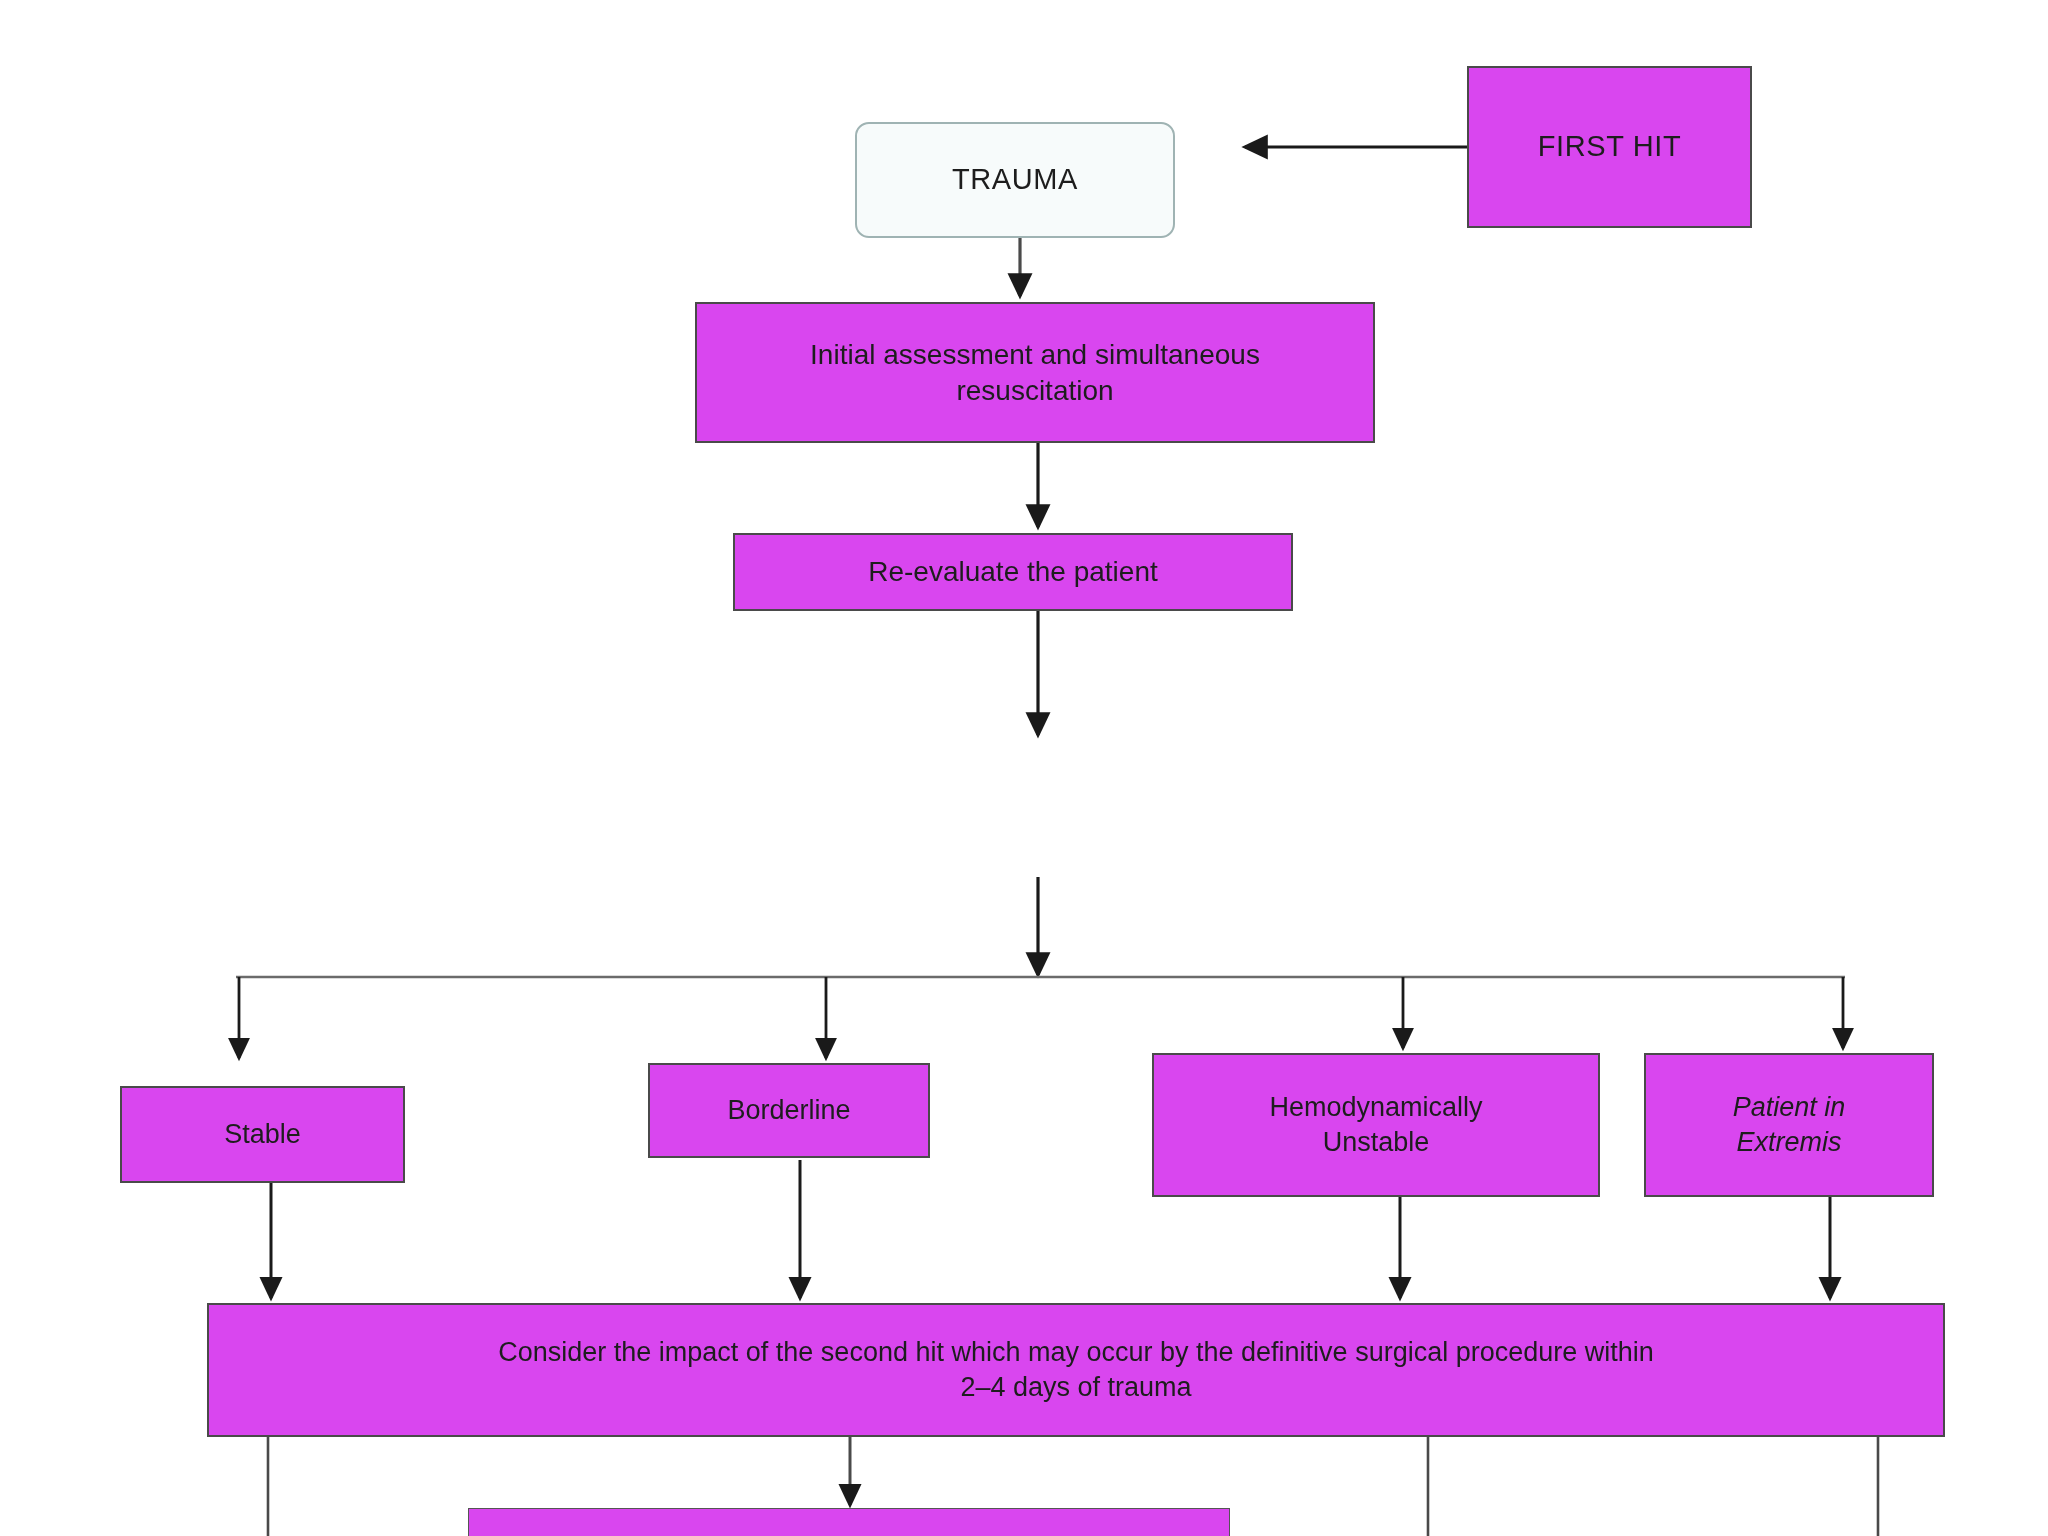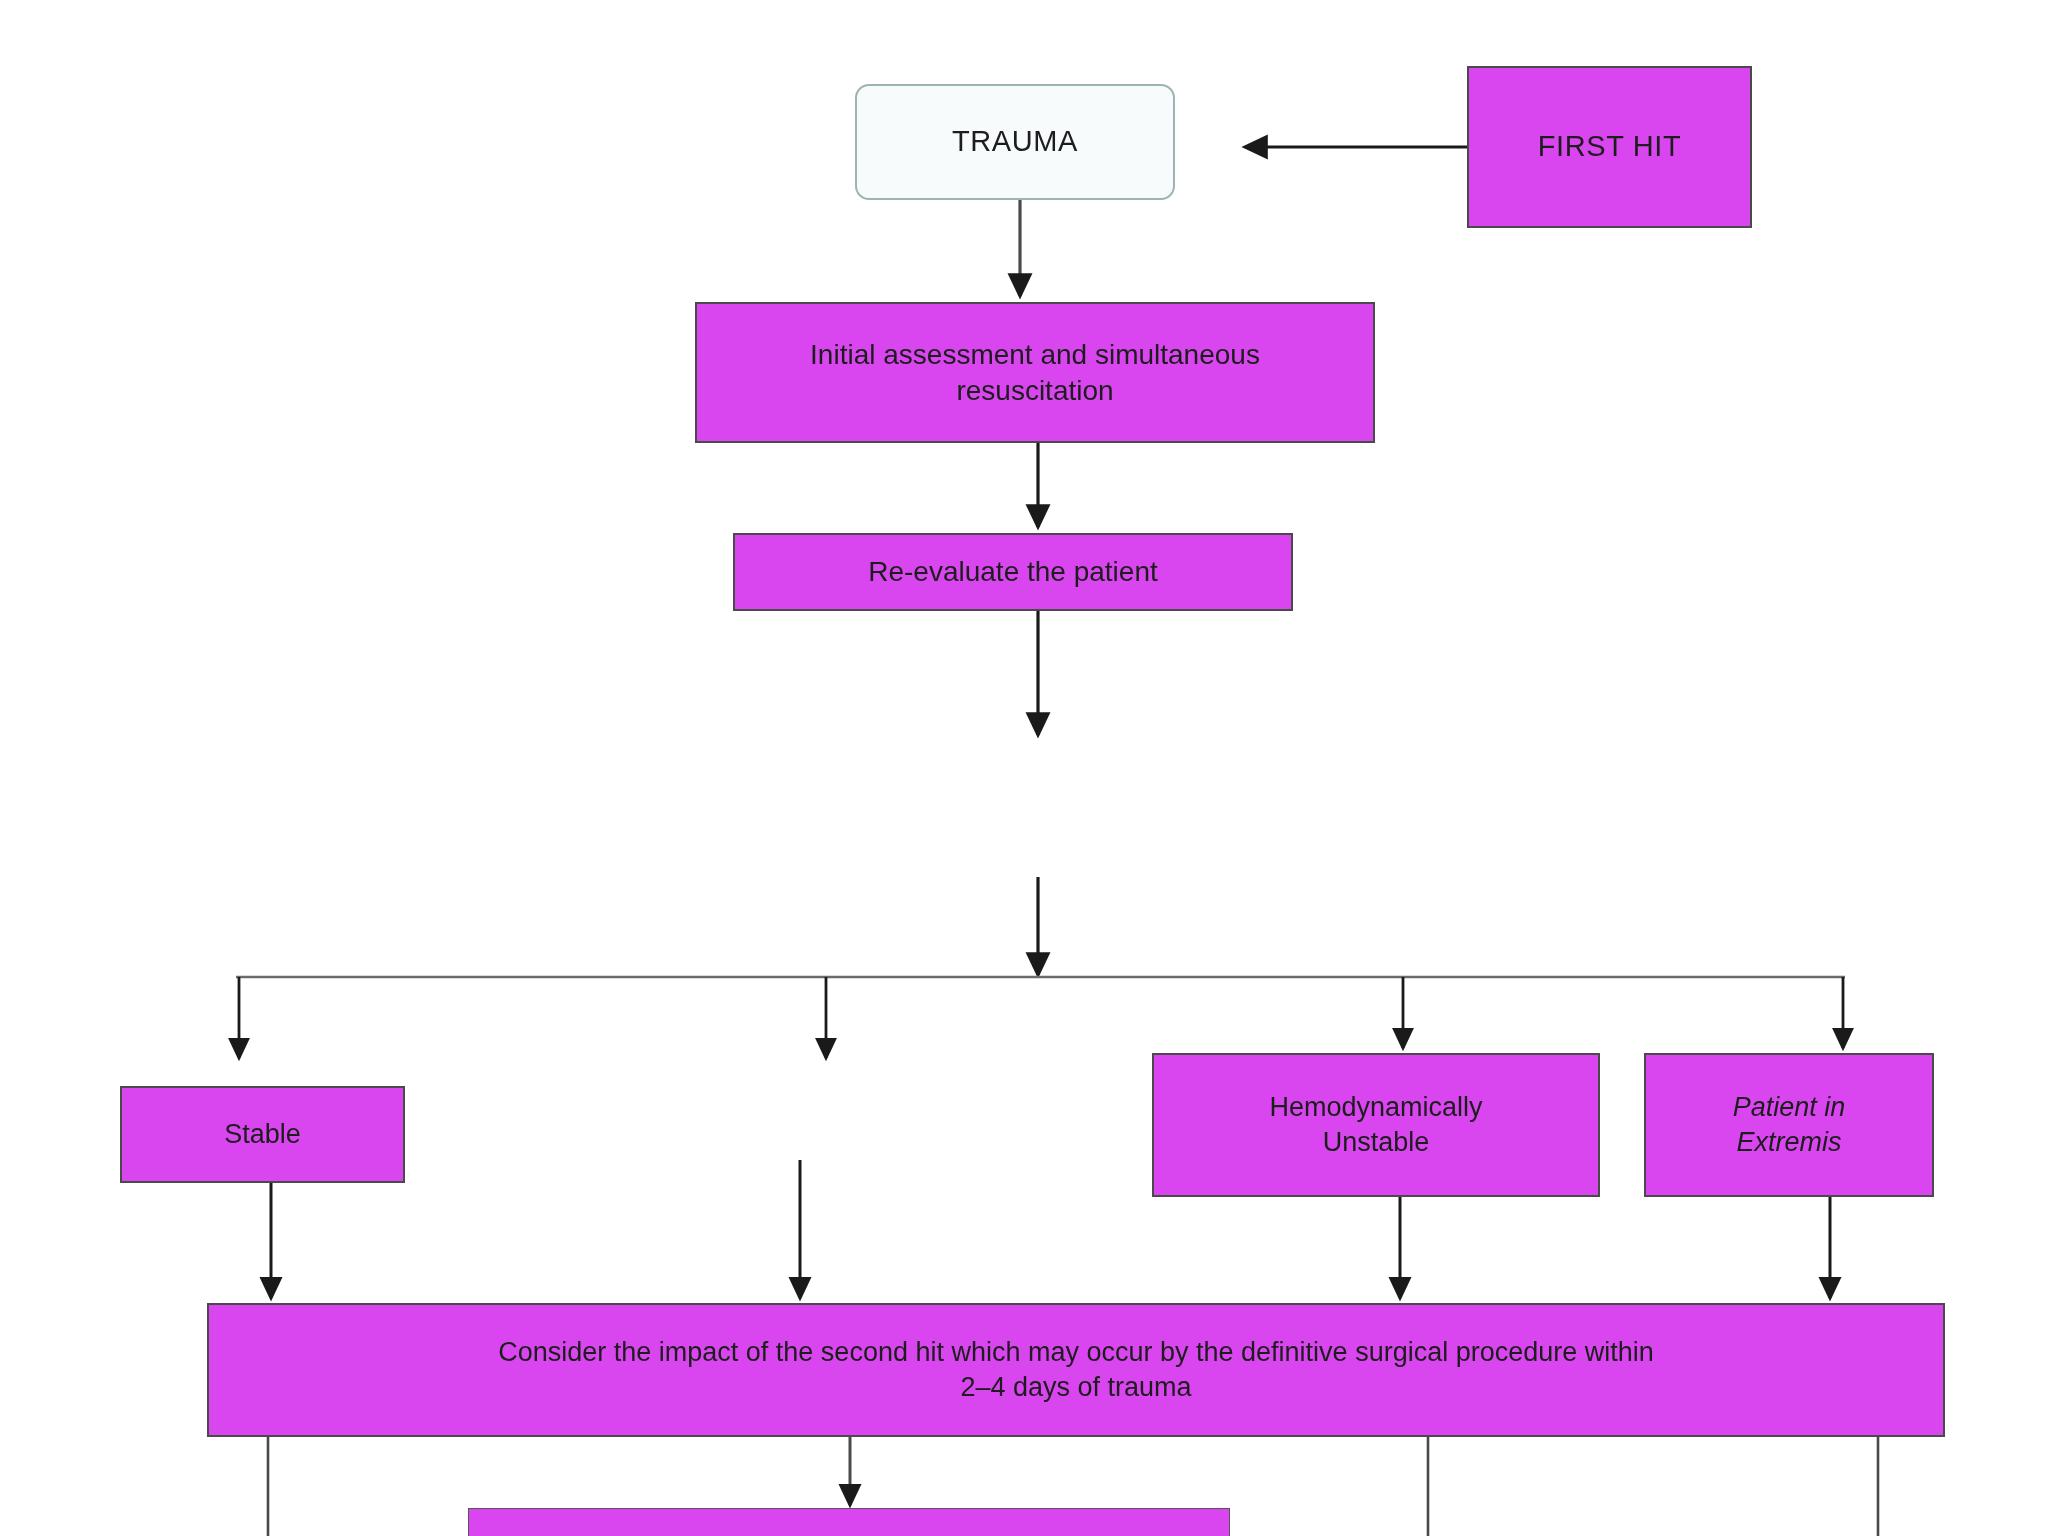--- a/index.html
+++ b/index.html
@@ -42,20 +42,21 @@
   }
   .node .node-label {
     display: block;
     width: 100%;
     white-space: pre-line;
   }
   .node.rounded {
     border-radius: 14px;
     border: 2px solid #9fb3b3;
     background: #f7fbfb;
+    margin-top: 38px;
   }
   .node.thin {
     border: 1.5px solid #555555;
   }
   .node.clipped {
     border-bottom: none;
   }
   .fs-trauma   { font-size: 29px; letter-spacing: 0.6px; }
   .fs-firsthit { font-size: 29px; letter-spacing: 0.6px; }
   .fs-body     { font-size: 28px; }
@@ -116,20 +117,23 @@
 
   <div class="node fs-body" style="left:733px; top:533px; width:560px; height:78px;">
     <span class="node-label">Re-evaluate the patient</span>
   </div>
 
 
   <div class="node fs-small" style="left:120px; top:1065px; width:285px; height:97px;margin-top:21px;">
     <span class="node-label">Stable</span>
   </div>
 
+  <div class="node fs-small" style="left:648px; top:1063px; width:282px; height:95px;">
+    <span class="node-label">Borderline</span>
+  </div>
 
   <div class="node fs-small" style="left:1152px; top:1053px; width:448px; height:144px;">
     <span class="node-label">Hemodynamically
 Unstable</span>
   </div>
 
   <div class="node fs-small" style="left:1644px; top:1053px; width:290px; height:144px;font-style:italic;">
     <span class="node-label">Patient in
 Extremis</span>
   </div>

